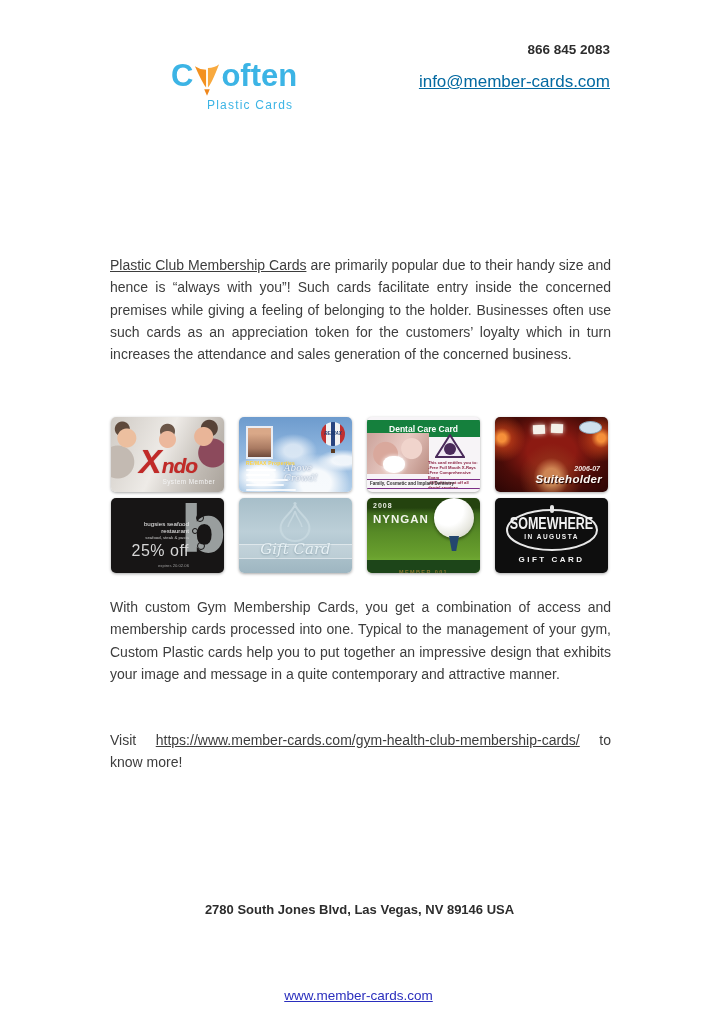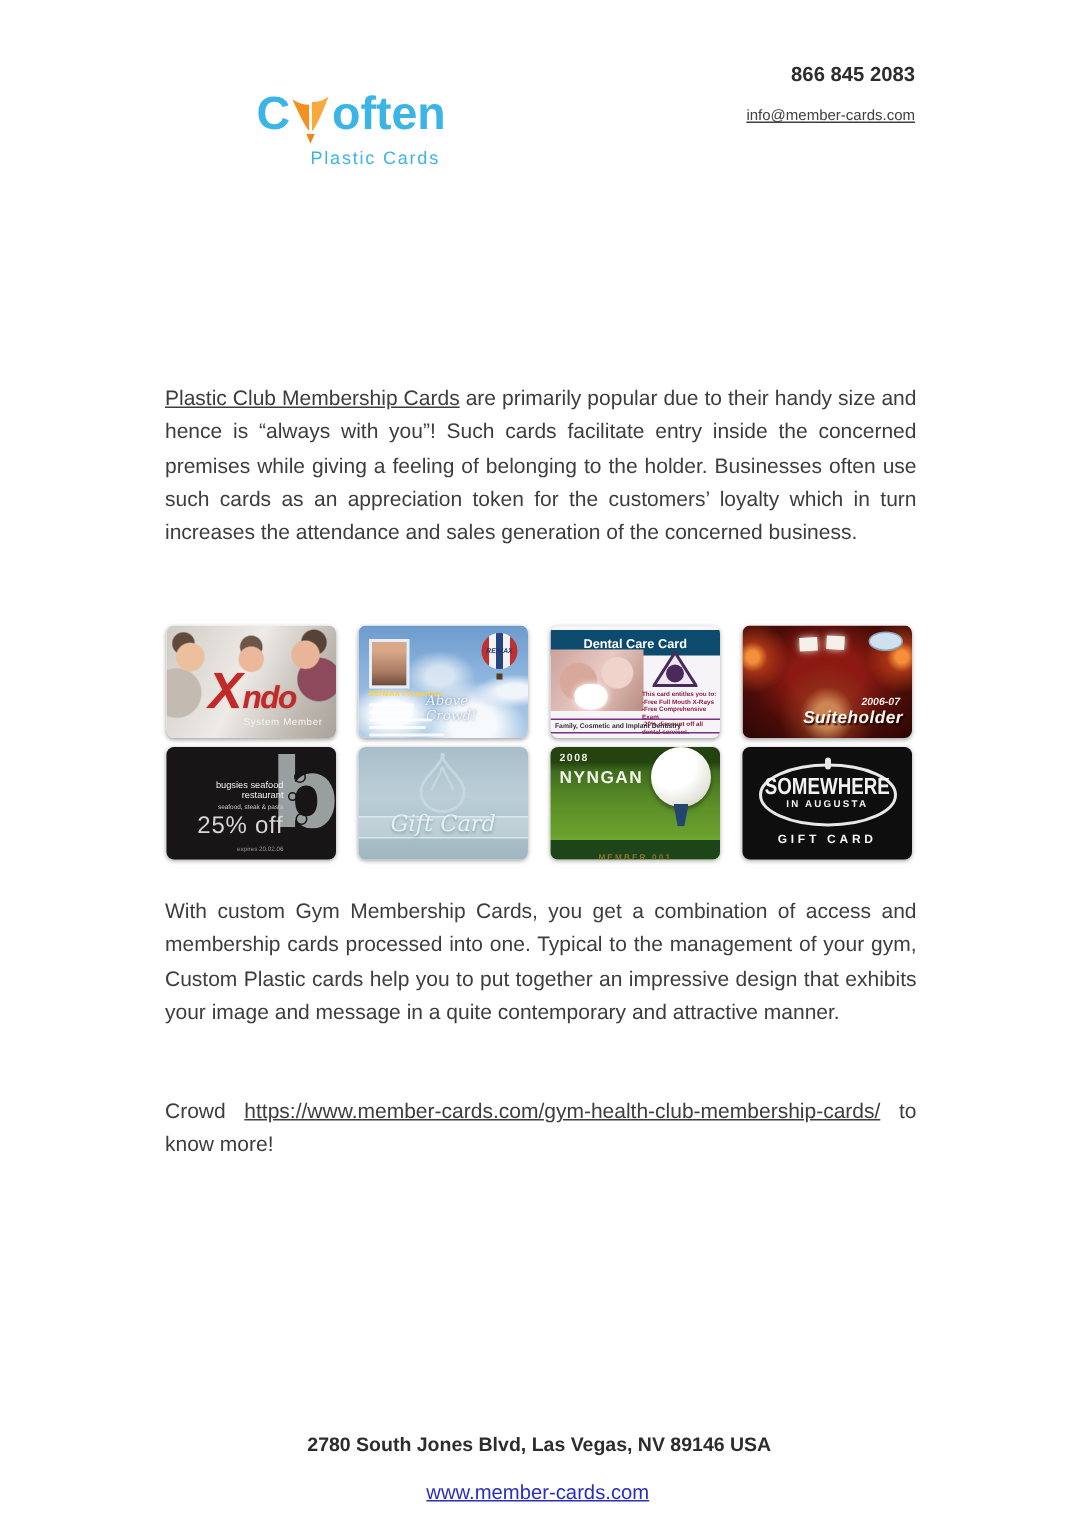--- a/index.html
+++ b/index.html
@@ -8,36 +8,36 @@
     font-family:"Liberation Sans", sans-serif; color:#3d3d3d; overflow:hidden;
   }
 
   
   .logo { position:absolute; left:171px; top:60px; }
   .logo-word { display:flex; align-items:flex-start; line-height:1; font-weight:bold; font-size:31px; color:#3cb4e5; }
   .logo-icon { width:26px; height:36px; margin:3px 1px 0 1px; }
   .logo-sub { font-size:12px; color:#3cb4e5; letter-spacing:1.2px; margin:-1px 0 0 36px; }
   .contact { position:absolute; right:109px; top:42px; text-align:right; }
   .phone { font-weight:bold; font-size:13.5px; color:#2d2d2d; }
-  .email { display:inline-block; margin-top:15px; font-size:10px; color:#404040; text-decoration:underline; cursor:pointer;margin-left:35px; }
+  .email { display:inline-block; margin-top:15px; font-size:17px; color:#0369a1; text-decoration:underline; cursor:pointer;margin-left:35px; }
 
   
   .title { position:absolute; left:110px; top:165px; width:500px; margin:0; text-align:center;
            font-size:18px; font-weight:bold; color:#3a3a3a; line-height:30px; }
   .title span { display:block; white-space:nowrap; }
   .para { position:absolute; left:110px; width:501px; margin:0; font-size:14px; line-height:22.3px;
           color:#3d3d3d; text-align:justify; }
   .p1 { top:254px; }
   .p2 { top:596px; }
   .visit { top:729px; }
   .underline { text-decoration:underline; }
   .doc-link { text-decoration:underline; color:inherit; cursor:pointer; word-break:break-all; }
 
   
-  .footer-address { position:absolute; left:0; right:0; top:955px; text-align:center;
+  .footer-address { position:absolute; left:0; right:0; top:902px; text-align:center;
                     font-weight:bold; font-size:13px; color:#2d2d2d; }
   .footer-site-wrap { position:absolute; left:0; right:2px; top:986px; text-align:center; }
   .footer-site { font-size:13.5px; color:#2a2ebd; text-decoration:underline; cursor:pointer; }
 
   
   .cards-grid { position:absolute; left:111px; top:417px; width:497px; height:156px; }
   .card { position:absolute; width:113px; height:75px; border-radius:5px; overflow:hidden;
           box-shadow:0 1px 3px rgba(0,0,0,.35); }
   .r1 { top:0; } .r2 { top:81px; }
   .c1 { left:0; } .c2 { left:128px; } .c3 { left:256px; } .c4 { left:384px; }
@@ -75,21 +75,21 @@
   .remax-balloon::after { content:""; position:absolute; left:10px; bottom:-7px; width:4px; height:4px; background:#5a3a22; }
   .remax-balloon-label { position:absolute; left:0; right:0; top:9px; text-align:center; font-size:4.5px;
                          font-weight:bold; font-style:italic; color:#1d3a70; }
   .remax-info { position:absolute; left:7px; top:43px; width:60px; }
   .remax-info-heading { color:#ffd23f; font-size:5px; font-weight:bold; letter-spacing:.2px; }
   .txtbar { height:2.5px; background:rgba(255,255,255,.85); margin-top:2.5px; border-radius:1px; }
   .tb1{width:30px;} .tb2{width:24px;} .tb3{width:42px;} .tb4{width:38px;} .tb5{width:50px;}
 
   
   .card-dental { background:#f7f4f7; }
-  .dental-header { position:absolute; top:3px; left:0; right:0; height:17px; background:#0c4a6e; color:#ffffff;
+  .dental-header { position:absolute; top:3px; left:0; right:0; height:17px; background:#15803d; color:#ffffff;
                    font-weight:bold; font-size:8.5px; display:flex; align-items:center; justify-content:center; }
   .dental-photo { position:absolute; left:0; top:16px; width:62px; height:41px; background:
     radial-gradient(circle at 72% 38%, #f0d4cc 0 10px, transparent 11px),
     radial-gradient(circle at 30% 52%, #d9a89c 0 12px, transparent 13px),
     linear-gradient(120deg,#caa29a,#e8c9c2 50%,#b98b80); }
   .dental-photo::after { content:""; position:absolute; left:16px; bottom:1px; width:22px; height:17px;
     background:#ffffff; border-radius:45% 45% 48% 48%; box-shadow:0 0 4px #fff; }
   .dental-emblem { position:absolute; right:15px; top:17px; }
   .dental-benefits { position:absolute; right:2px; top:43px; width:50px; font-size:4.2px; line-height:5px;
                      color:#8a2040; font-weight:bold; }
@@ -291,20 +291,20 @@
         <div class="aug-line1">SOMEWHERE</div>
         <div class="aug-line2">IN AUGUSTA</div>
       </div>
       <div class="aug-footer">GIFT CARD</div>
     </div>
 
   </div>
 
   <p class="para p2">With custom Gym Membership Cards, you get a combination of access and membership cards processed into one. Typical to the management of your gym, Custom Plastic cards help you to put together an impressive design that exhibits your image and message in a quite contemporary and attractive manner.</p>
 
-  <p class="para visit"><span>Crowd </span><a class="doc-link">https://www.member-cards.com/gym-health-club-membership-cards/</a><span> to know more!</span></p>
+  <p class="para visit"><span>Visit </span><a class="doc-link">https://www.member-cards.com/gym-health-club-membership-cards/</a><span> to know more!</span></p>
 
   <div class="footer-address">2780 South Jones Blvd, Las Vegas, NV 89146 USA</div>
   <div class="footer-site-wrap">
     <a class="footer-site">www.member-cards.com</a>
   </div>
 
 </div>
 
 </body></html>

